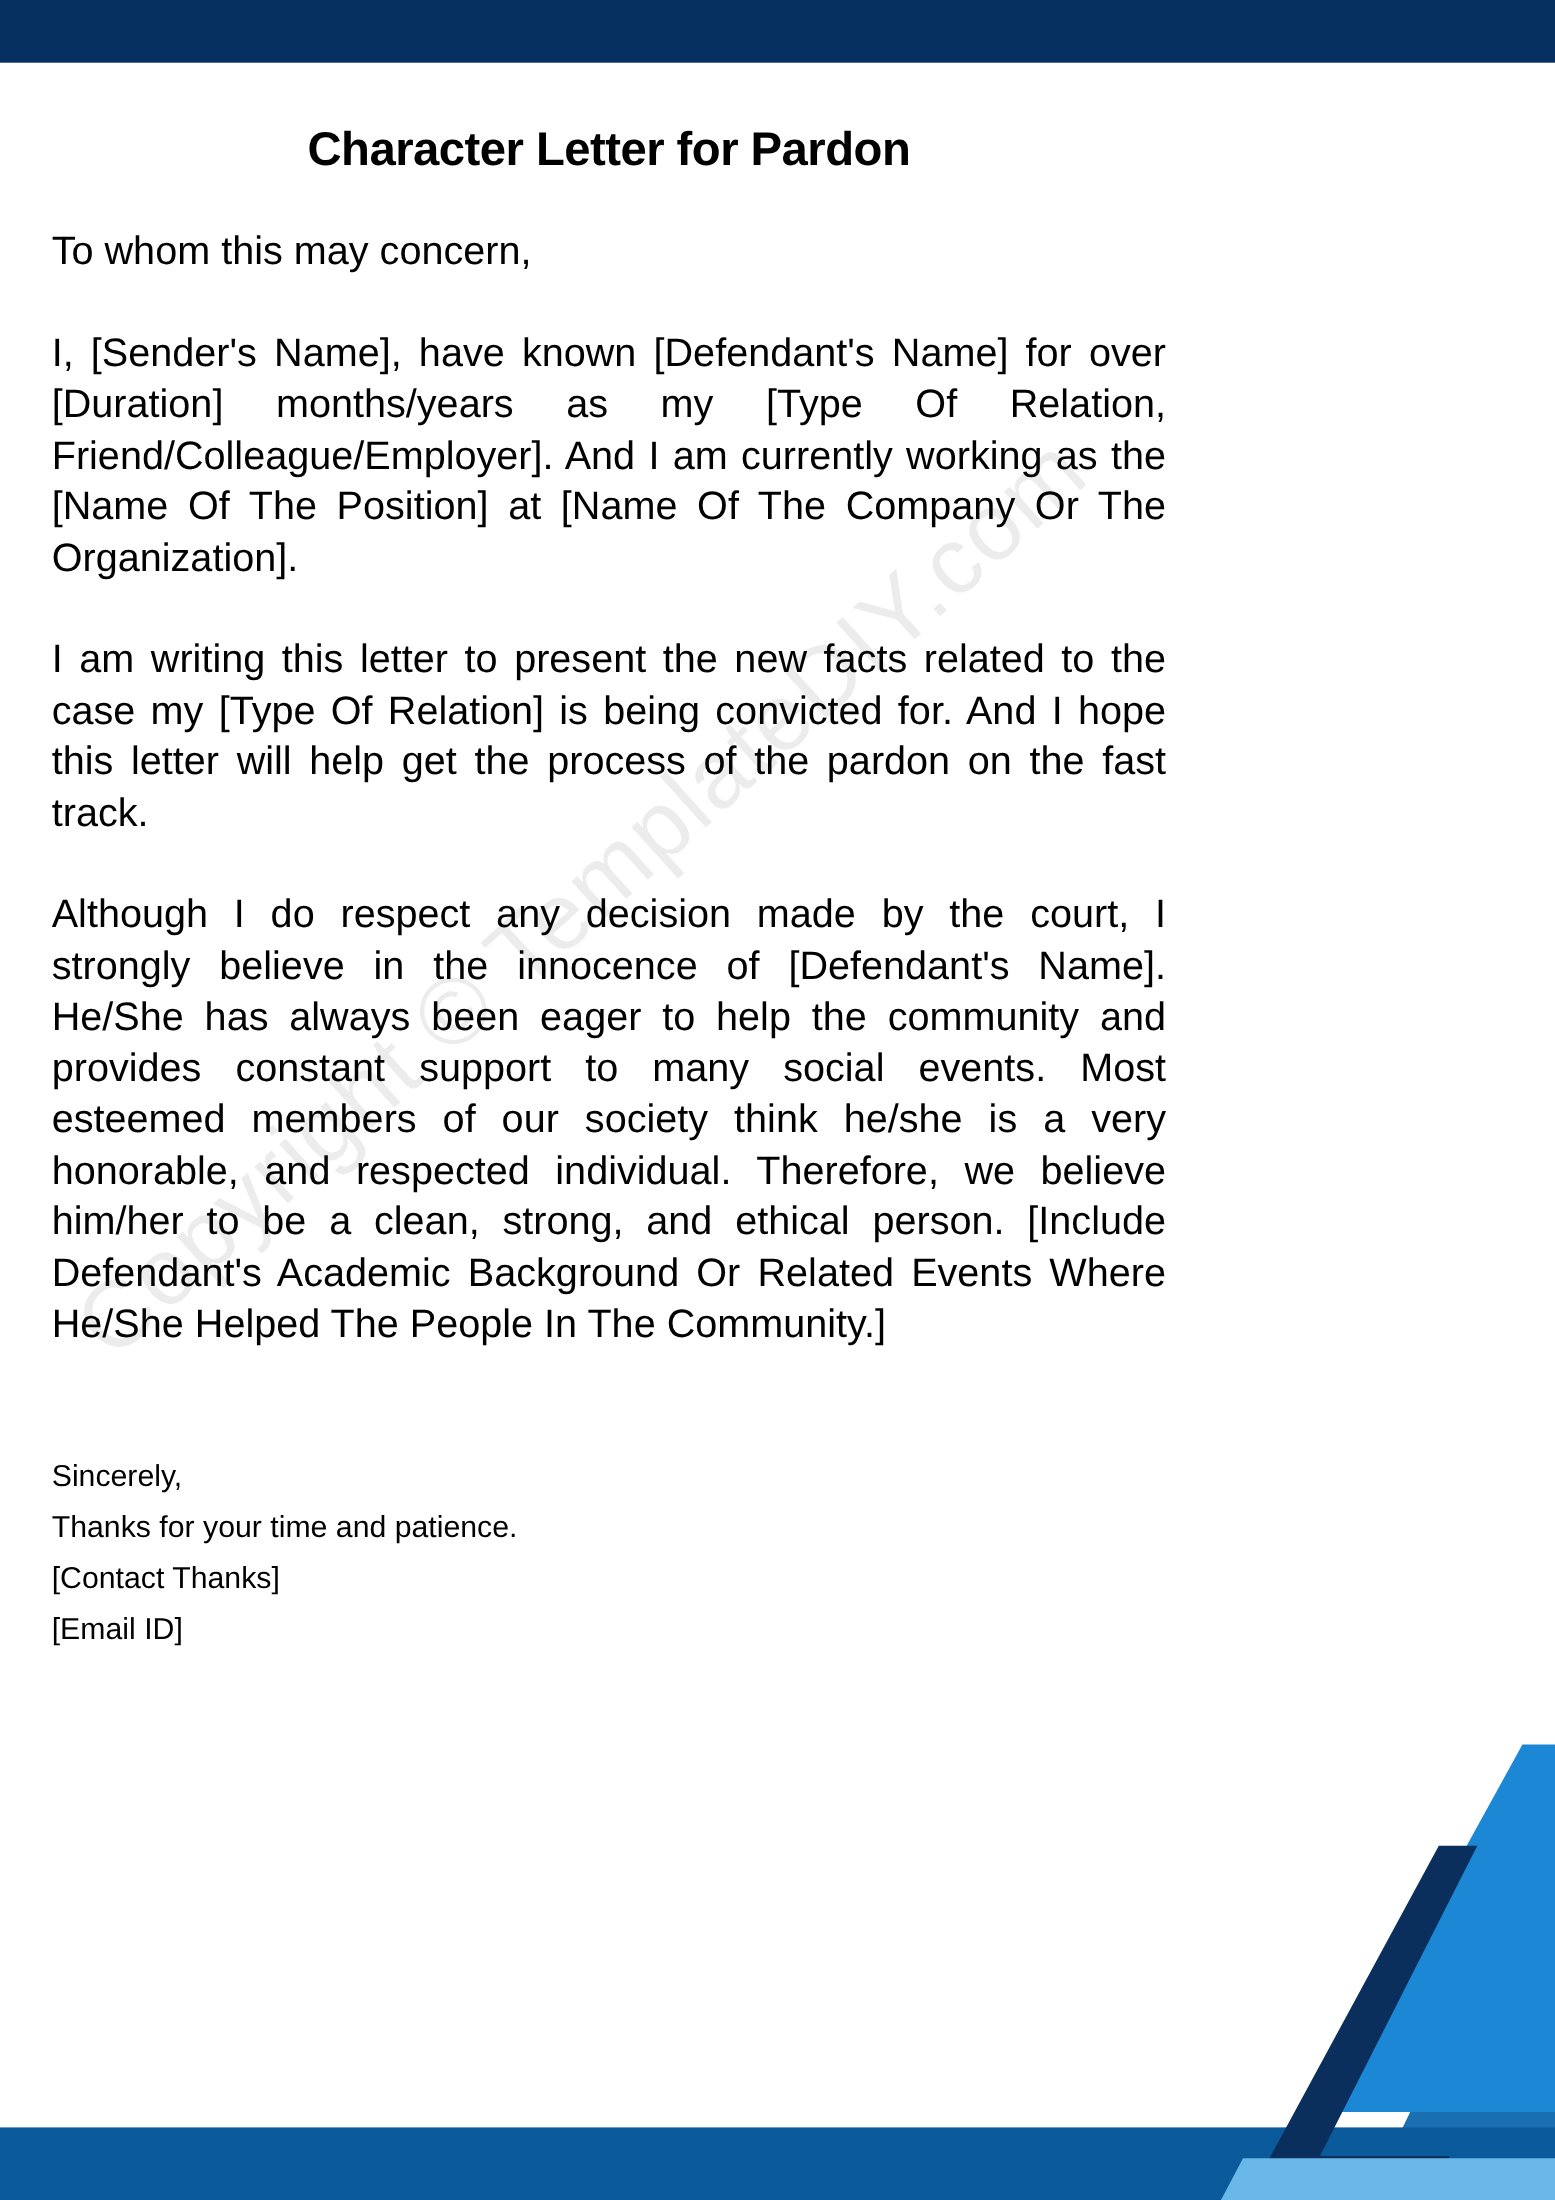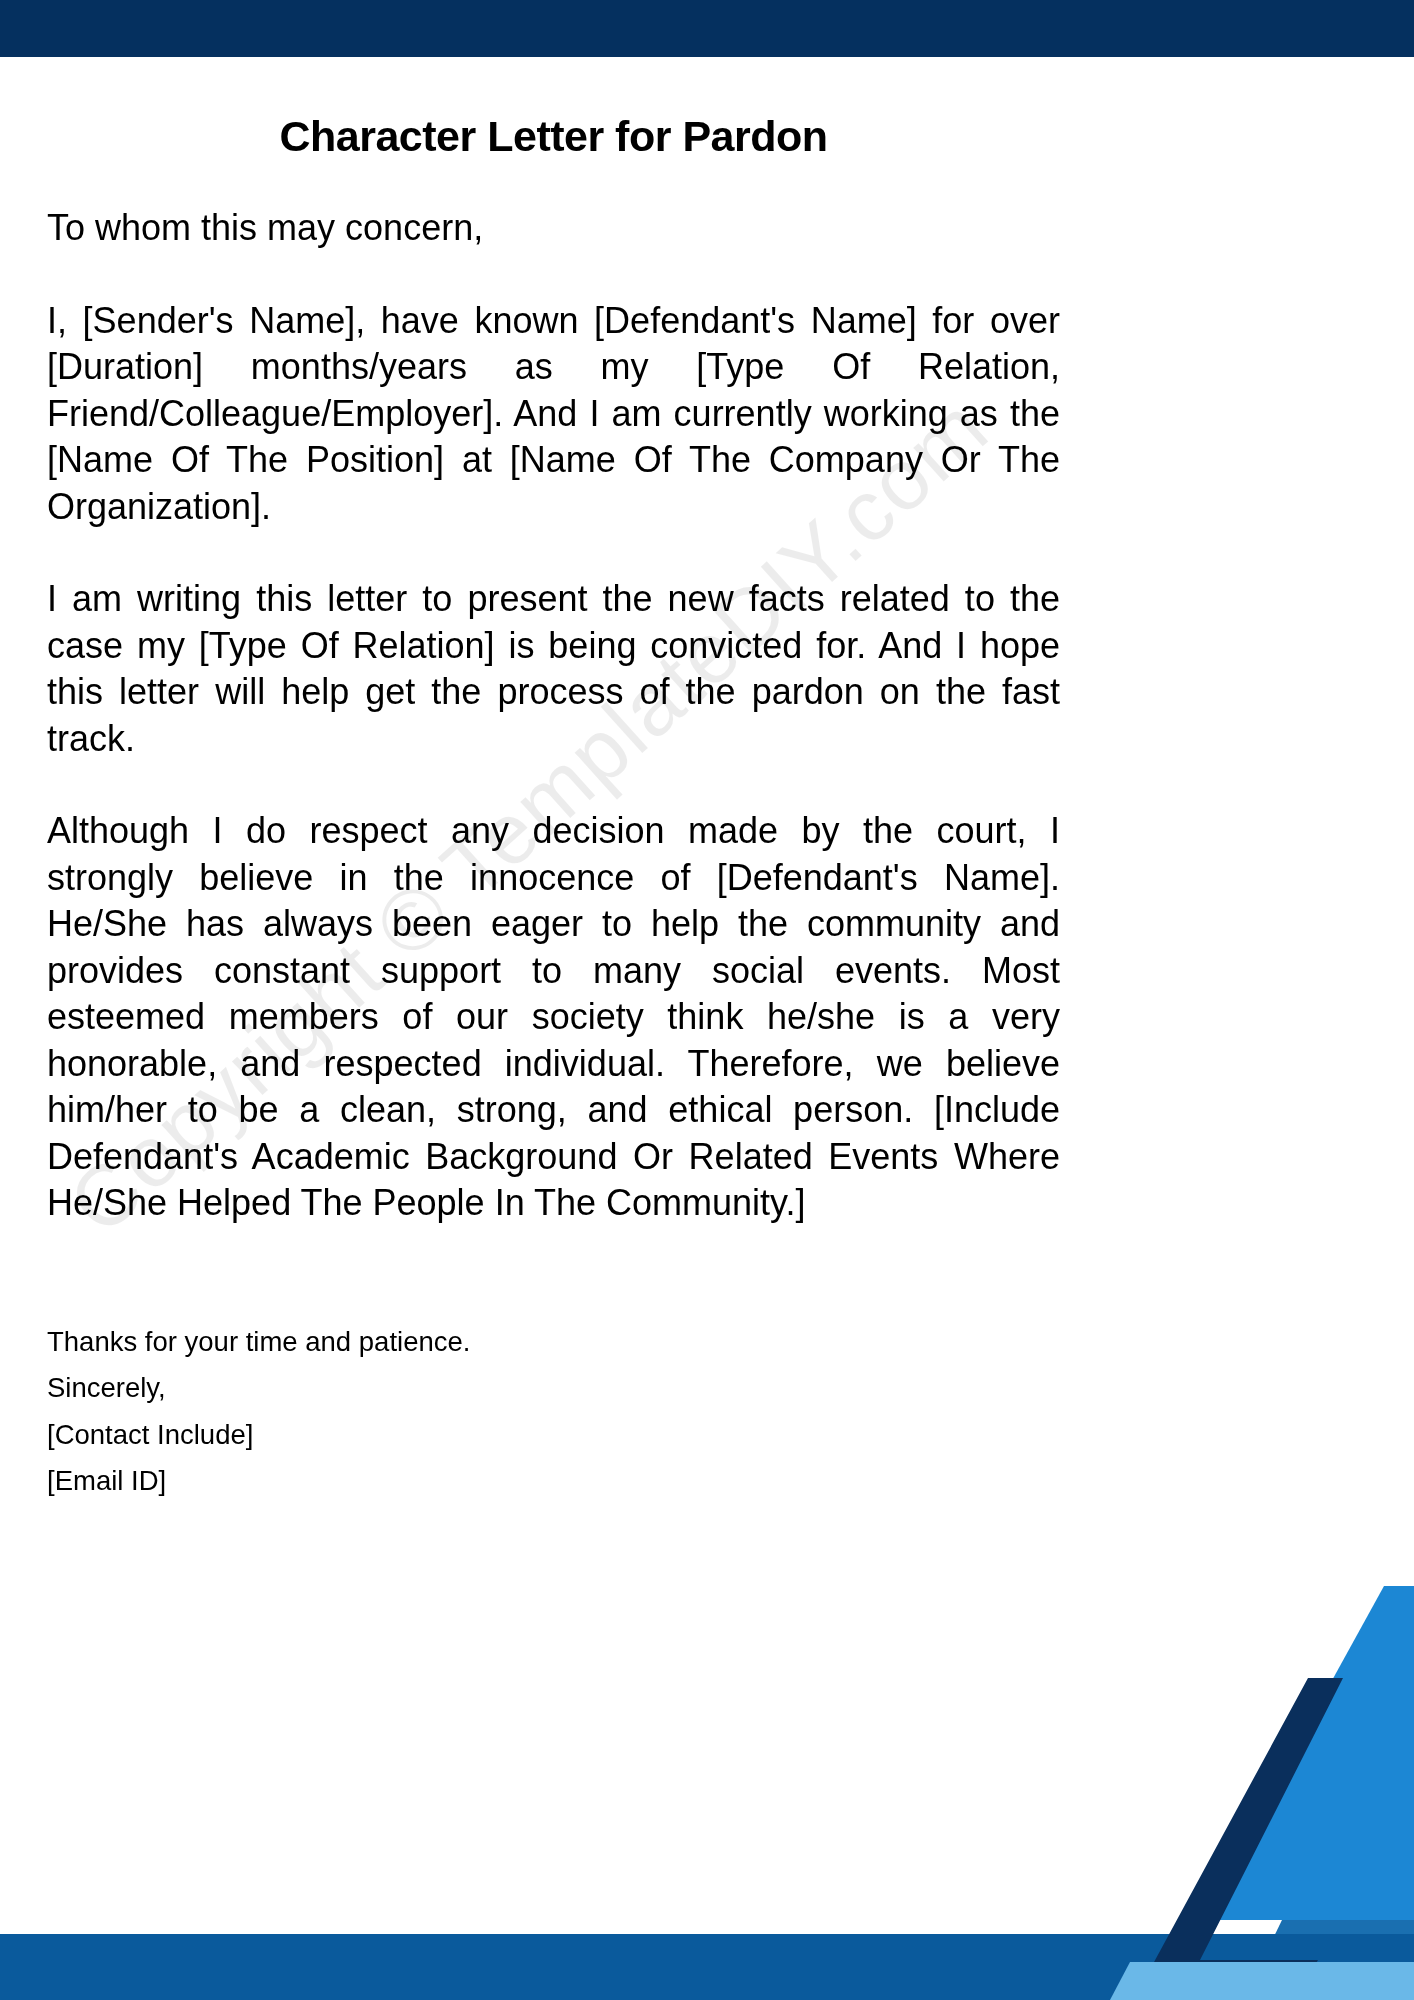--- a/index.html
+++ b/index.html
@@ -142,20 +142,20 @@
 
     <div class="gap"></div>
 
     <p class="para">Although I do respect any decision made by the court, I strongly believe in the innocence of [Defendant's Name]. He/She has always been eager to help the community and provides constant support to many social events. Most esteemed members of our society think he/she is a very honorable, and respected individual. Therefore, we believe him/her to be a clean, strong, and ethical person. [Include Defendant's Academic Background Or Related Events Where He/She Helped The People In The Community.]</p>
 
     <div class="gap"></div>
 
 
     <div class="gap-sm"></div>
 
+    <p class="signoff-line">Sincerely,</p>
     <p class="signoff-line">Thanks for your time and patience.</p>
-    <p class="signoff-line">Sincerely,</p>
-    <p class="signoff-line">[Contact Include]</p>
+    <p class="signoff-line">[Contact Thanks]</p>
     <p class="signoff-line">[Email ID]</p>
 
   </div>
 
 </div>
 
 </body></html>

